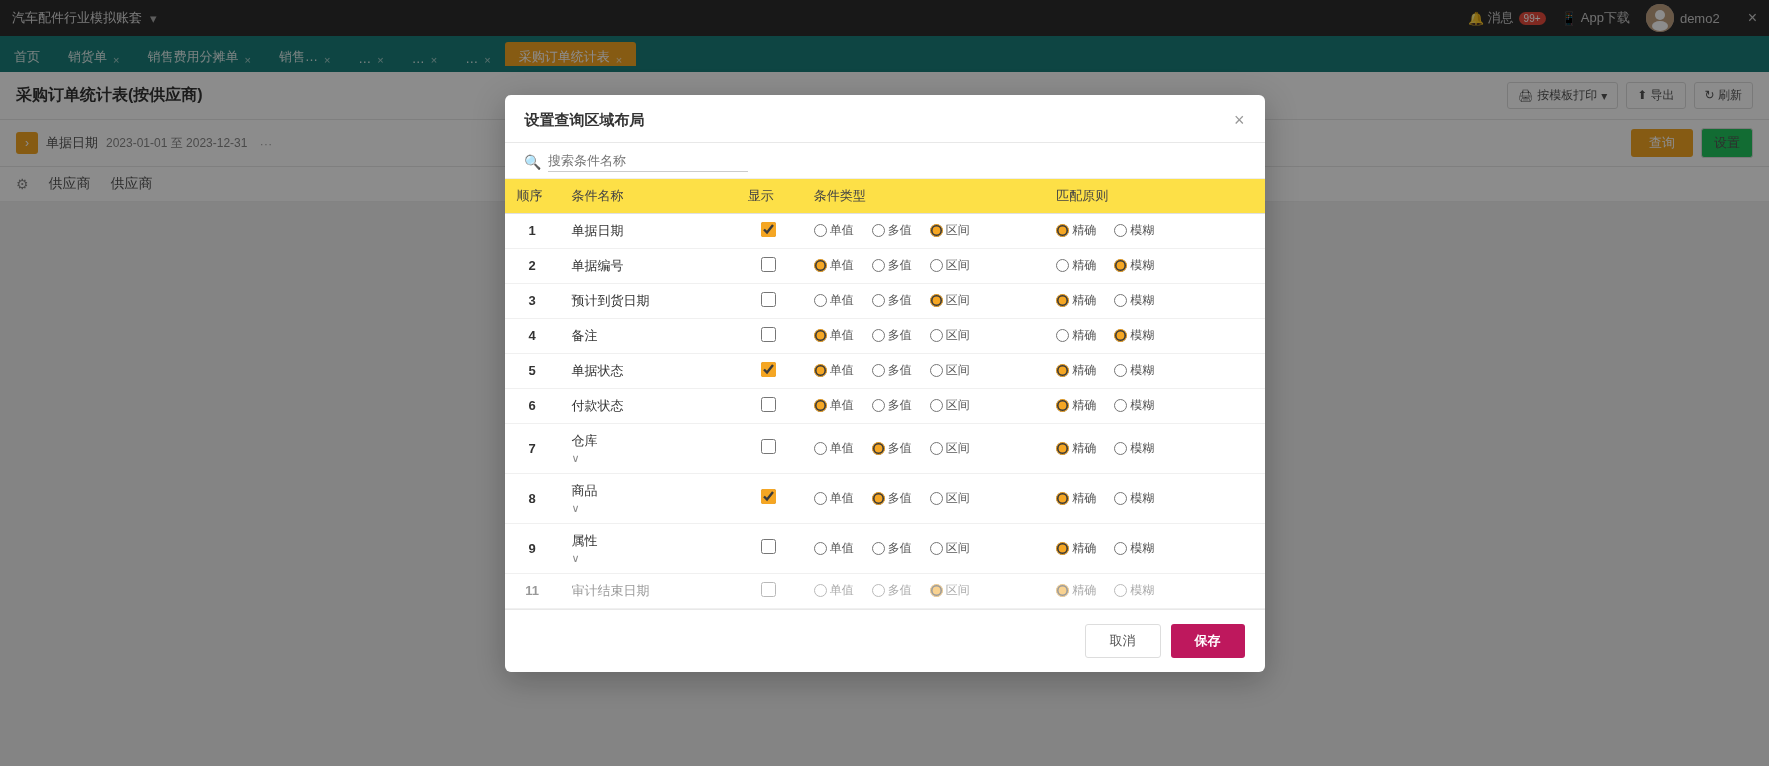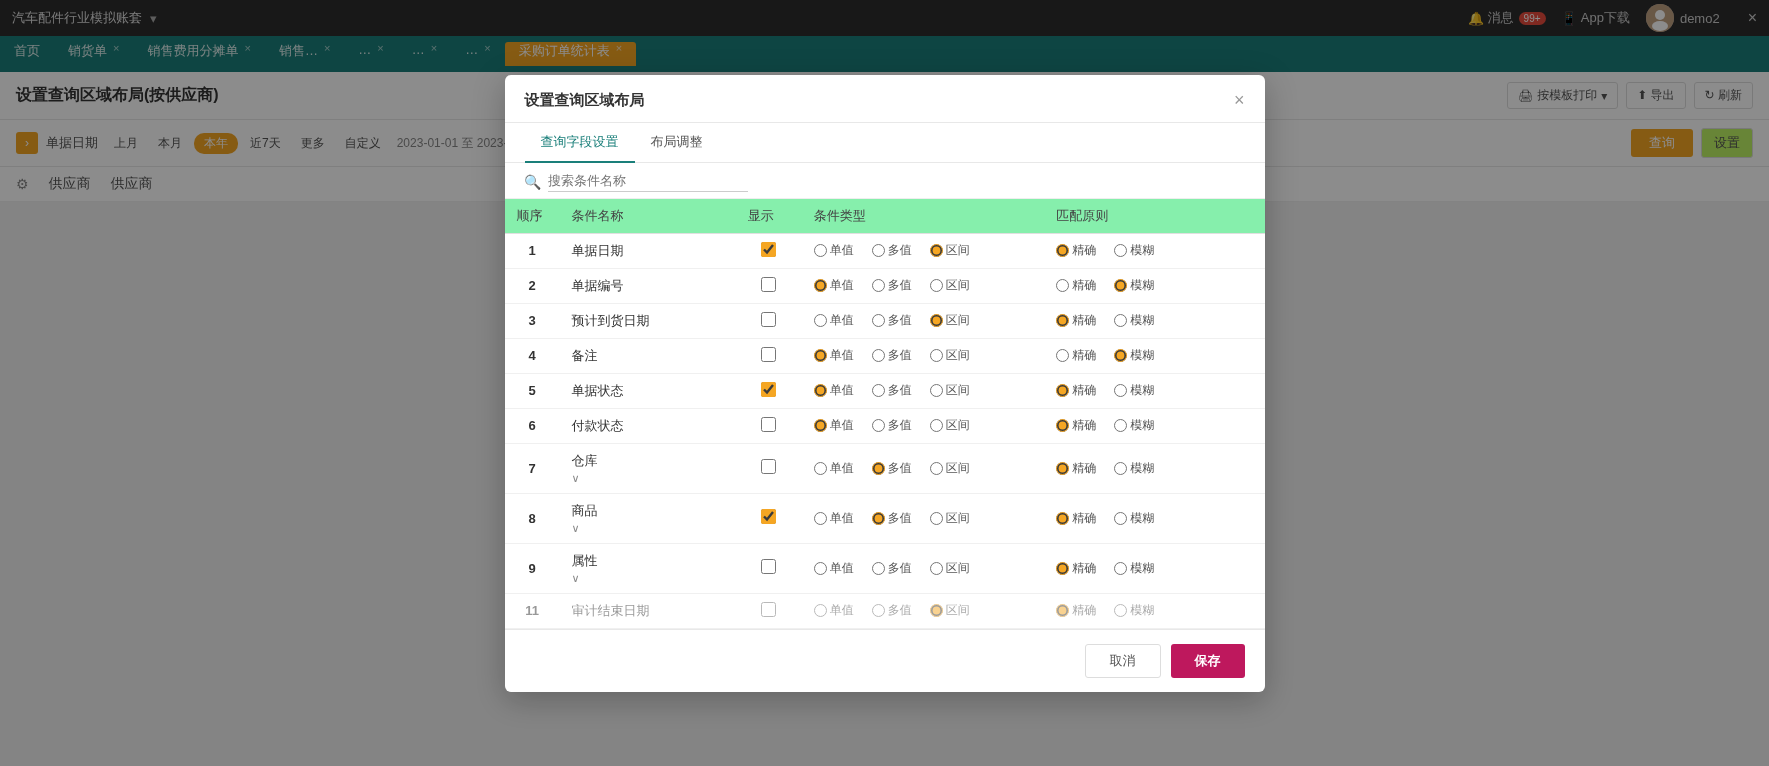--- a/index.html
+++ b/index.html
@@ -28,21 +28,21 @@
       height: 36px;
       display: flex;
       align-items: center;
       padding: 0 0 0 0;
       gap: 0;
     }
     .tab-item {
       height: 24px;
       padding: 0 14px;
       display: flex;
-      align-items: flex-start;
+      align-items: flex-end;
       color: rgba(255,255,255,0.85);
       font-size: 13px;
       cursor: pointer;
       white-space: nowrap;
       position: relative;
     }
     .tab-item.home { background: transparent; }
     .tab-item.active { background: #f5a623; color: white; border-radius: 3px 3px 0 0; }
     .tab-item .tab-close { margin-left: 6px; font-size: 11px; opacity: 0.7; }
 
@@ -70,21 +70,21 @@
       gap: 8px;
       border-bottom: 1px solid #e8e8e8;
     }
     .filter-arrow { background: #f5a623; color: white; border: none; width: 22px; height: 22px; border-radius: 3px; cursor: pointer; font-size: 12px; }
     .filter-label { color: #555; font-size: 13px; }
     .filter-date-btns { display: flex; align-items: center; gap: 4px; }
     .filter-date-btns span { padding: 2px 8px; cursor: pointer; font-size: 12px; color: #555; border-radius: 3px; }
     .filter-date-btns span.active-date { background: #f5a623; color: white; border-radius: 10px; padding: 2px 10px; }
     .date-range { color: #888; font-size: 12px; }
     .btn-query { background: #f5a623; color: white; border: none; padding: 5px 18px; border-radius: 3px; cursor: pointer; font-size: 13px; margin-left: auto; }
-    .btn-settings { background: #bef264; border: 1px solid #ddd; padding: 5px 12px; border-radius: 3px; cursor: pointer; font-size: 13px; color: #555; }
+    .btn-settings { background: #22c55e; border: 1px solid #ddd; padding: 5px 12px; border-radius: 3px; cursor: pointer; font-size: 13px; color: #555; }
     .settings-gear { color: #888; cursor: pointer; font-size: 14px; }
     .col-header { font-size: 14px; color: #555; font-weight: 500; }
 
     
     .overlay {
       position: fixed;
       top: 0; left: 0; right: 0; bottom: 0;
       background: rgba(0,0,0,0.45);
       z-index: 100;
       display: flex;
@@ -156,21 +156,21 @@
     .dialog-table {
       flex: 1;
       overflow-y: auto;
       padding: 0 0px;
     }
     .dtable {
       width: 100%;
       border-collapse: collapse;
     }
     .dtable thead tr {
-      background: #86efac;
+      background: #fde047;
     }
     .dtable th {
       padding: 8px 12px;
       text-align: left;
       font-size: 13px;
       color: #444;
       font-weight: 500;
       border-bottom: 1px solid #e0e0e0;
       white-space: nowrap;
     }
@@ -306,49 +306,41 @@
       <span>…</span>
       <span class="tab-close">×</span>
     </div>
     <div class="tab-item active">
       <span>采购订单统计表</span>
       <span class="tab-close">×</span>
     </div>
   </div>
 
   <div class="page-header">
-    <span class="page-title">设置查询区域布局(按供应商)</span>
+    <span class="page-title">采购订单统计表(按供应商)</span>
     <div class="page-actions">
       <button class="btn-print">
         <span>🖨</span>
         <span>按模板打印</span>
         <span>▾</span>
       </button>
       <button class="btn-export">
         <span>⬆</span>
         <span>导出</span>
       </button>
       <button class="btn-refresh">
         <span>↻</span>
         <span>刷新</span>
       </button>
     </div>
   </div>
 
   <div class="filter-bar">
     <button class="filter-arrow">›</button>
     <span class="filter-label">单据日期</span>
-    <div class="filter-date-btns">
-      <span>上月</span>
-      <span>本月</span>
-      <span class="active-date">本年</span>
-      <span>近7天</span>
-      <span>更多</span>
-      <span>自定义</span>
-    </div>
     <span class="date-range">2023-01-01 至 2023-12-31</span>
     <span style="color:#aaa;margin-left:4px;">···</span>
     <button class="btn-query">查询</button>
     <button class="btn-settings">设置</button>
   </div>
 
   <div style="background:white;border-bottom:1px solid #eee;padding:8px 16px;display:flex;align-items:center;gap:20px;">
     <span class="settings-gear">⚙</span>
     <span class="col-header">供应商</span>
     <span class="col-header">供应商</span>
@@ -356,28 +348,20 @@
 </div>
 
 <div class="overlay">
   <div class="dialog">
 
     <div class="dialog-header">
       <span class="dialog-title">设置查询区域布局</span>
       <button class="dialog-close">×</button>
     </div>
 
-    <div class="dialog-tabs">
-      <div class="dialog-tab active">
-        <span>查询字段设置</span>
-      </div>
-      <div class="dialog-tab">
-        <span>布局调整</span>
-      </div>
-    </div>
 
     <div class="dialog-search">
       <span class="search-icon-small">🔍</span>
       <input type="text" style="border-top: none; border-right: none; border-left: none; border-image: initial; border-bottom: 1px solid rgb(204, 204, 204); outline: none; font-size: 13px; width: 200px; padding-bottom: 3px;" placeholder="搜索条件名称">
     </div>
 
     <div class="dialog-table">
       <table class="dtable">
         <thead>
           <tr>

